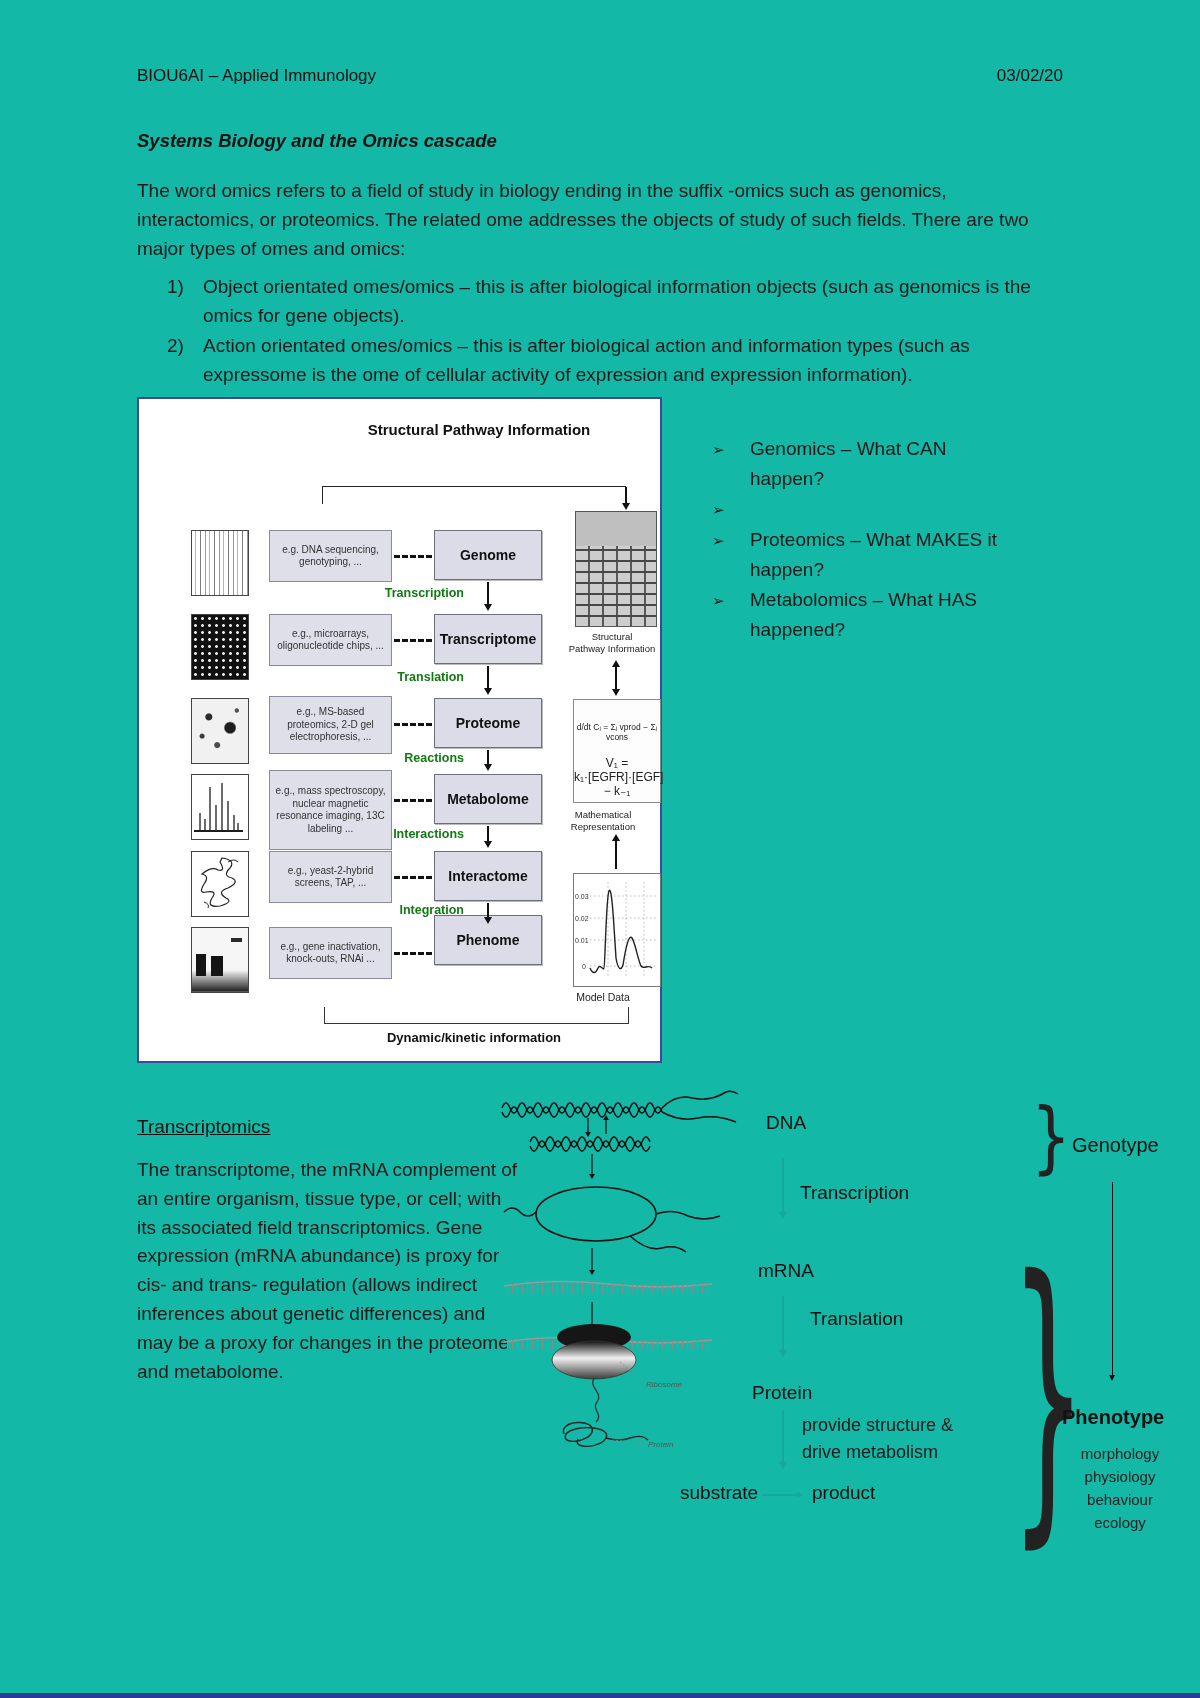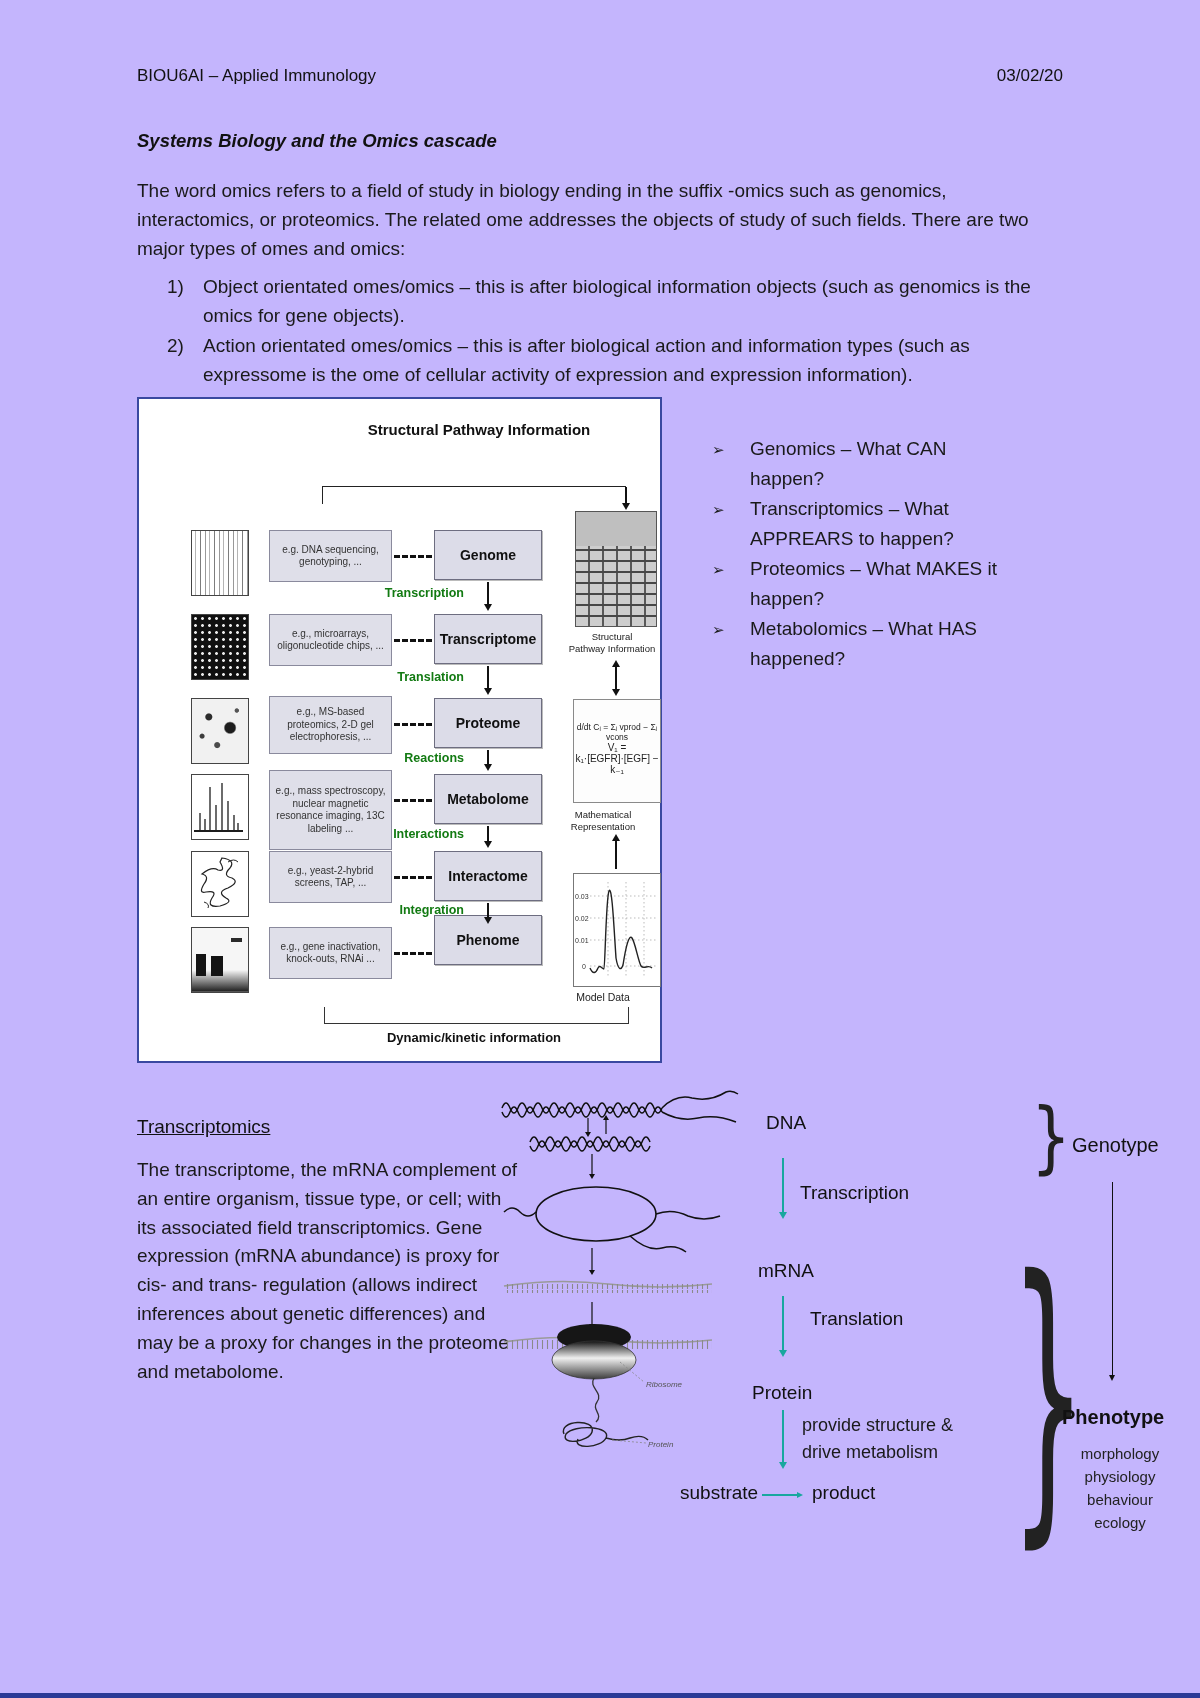--- a/index.html
+++ b/index.html
@@ -1,16 +1,16 @@
 <!DOCTYPE html>
 <html><head>
 <meta charset="utf-8">
 <style>
   html,body{margin:0;padding:0;background:#e9e9e9;}
-  .page{position:relative;width:1200px;height:1698px;background:#c4b5fd;margin:0 auto;
+  .page{position:relative;width:1200px;height:1698px;background:#14b8a6;margin:0 auto;
         font-family:"Liberation Sans","DejaVu Sans",sans-serif;color:#1a1a1a;overflow:hidden;}
   
   .header{position:absolute;left:137px;top:66px;width:926px;display:flex;justify-content:space-between;
           font-size:17px;color:#111;}
   
   .doc-title{position:absolute;left:137px;top:130px;font-size:18.5px;font-weight:bold;font-style:italic;
              color:#111;}
   .intro{position:absolute;left:137px;top:176px;width:930px;font-size:19px;line-height:29px;margin:0;}
   .num-list{position:absolute;left:167px;top:272px;width:900px;margin:0;padding:0;list-style:none;}
   .num-list li{display:flex;margin-bottom:1px;font-size:19px;line-height:29px;}
@@ -49,21 +49,21 @@
   .pathmap{position:absolute;left:436px;top:112px;width:82px;height:116px;border:1px solid #555;box-sizing:border-box;
      background-color:#cdcdcd;background-image:
        linear-gradient(180deg,#bfbfbf 0 30%,rgba(0,0,0,0) 30%),
        repeating-linear-gradient(0deg,rgba(0,0,0,0) 0 9px,#474747 9px 11px),
        repeating-linear-gradient(90deg,rgba(0,0,0,0) 0 12px,#585858 12px 14px),
        radial-gradient(circle at 70% 22%,#2e2e2e 2px,rgba(0,0,0,0) 3px);}
   .rlabel{position:absolute;left:402px;width:124px;text-align:center;font-size:9.5px;line-height:12px;color:#222;}
   .formulabox{position:absolute;left:434px;top:300px;width:88px;height:104px;border:1px solid #8a8a8a;
               background:#fdfdfd;box-sizing:border-box;text-align:center;color:#222;}
   .formulabox .f1{margin-top:22px;font-size:8.5px;}
-  .formulabox .f2{margin-top:0;font-size:10px;}
+  .formulabox .f2{margin-top:14px;font-size:12px;}
   .graphbox{position:absolute;left:434px;top:474px;width:88px;height:114px;border:1px solid #777;
             background:#fff;box-sizing:border-box;}
   .bbot{position:absolute;left:185px;top:608px;width:303px;height:16px;
         border-left:1.6px solid #333;border-right:1.6px solid #333;border-bottom:1.6px solid #333;}
   .fig1-bottom{position:absolute;left:130px;top:631px;width:410px;text-align:center;
                font-size:13px;font-weight:bold;color:#111;}
   
   .arr-down{position:absolute;width:0;border-left:2px solid #111;}
   .arr-down:after{content:"";position:absolute;left:-5px;bottom:-7px;border:4px solid rgba(0,0,0,0);border-top:7px solid #111;}
   .arr-up{position:absolute;width:0;border-left:2px solid #111;}
@@ -256,21 +256,20 @@
   </div>
 
   <div class="aside">
     <ul>
       <li>
           <span class="glyph">➢</span>
           <span class="btext">Genomics – What CAN happen?</span>
         </li>
       <li>
           <span class="glyph">➢</span>
-          <span class="btext">Transcriptomics – What APPREARS to happen?</span>
         </li>
       <li>
           <span class="glyph">➢</span>
           <span class="btext">Proteomics – What MAKES it happen?</span>
         </li>
       <li>
           <span class="glyph">➢</span>
           <span class="btext">Metabolomics – What HAS happened?</span>
         </li>
     </ul>

